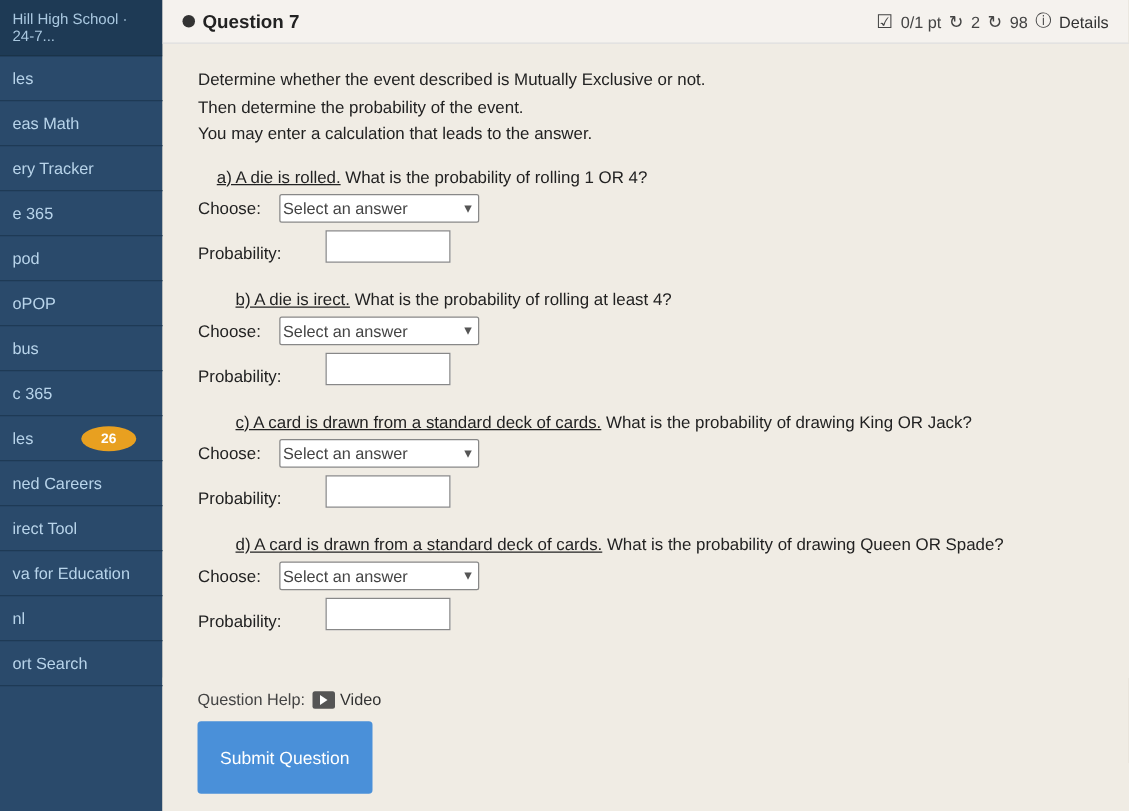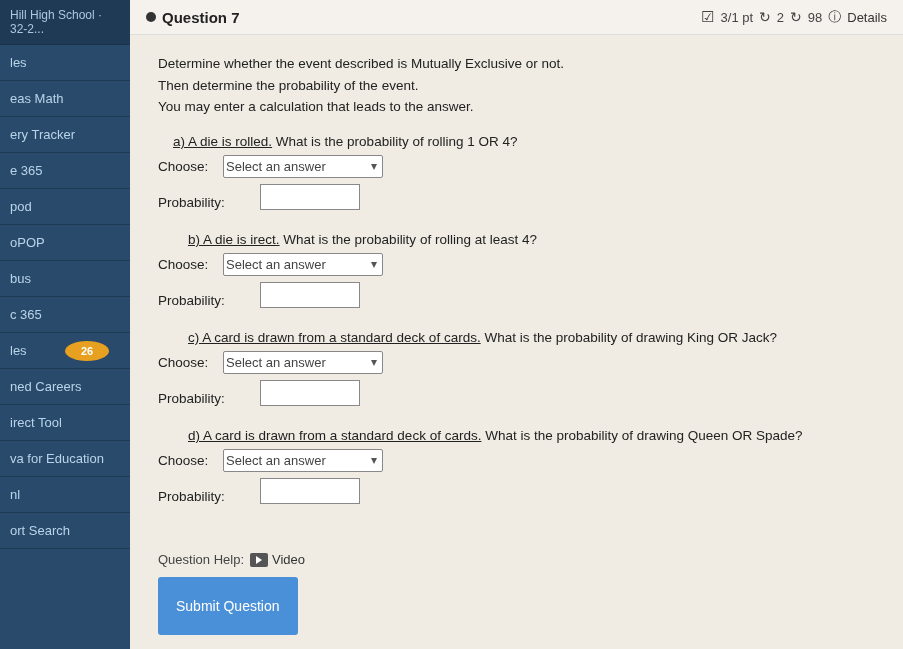--- a/index.html
+++ b/index.html
@@ -235,21 +235,21 @@
       padding: 21px 18px;
       font-size: 14px;
       cursor: pointer;
       border-radius: 3px;
     }
   </style>
 </head>
 <body>
 
 <div class="sidebar">
-  <div class="sidebar-header">Hill High School · 32-2...</div>
+  <div class="sidebar-header">Hill High School · 24-7...</div>
   <div class="sidebar-item">
     <span>les</span>
   </div>
   <div class="sidebar-item">
     <span>eas Math</span>
   </div>
   <div class="sidebar-item">
     <span>ery Tracker</span>
   </div>
   <div class="sidebar-item">
@@ -292,21 +292,21 @@
 
   <div class="topbar">
     <div class="topbar-left">
       <div class="question-label">
         <span class="question-dot"></span>
         <span>Question 7</span>
       </div>
     </div>
     <div class="topbar-right">
       <span style="font-size:15px;">☑</span>
-      <span>3/1 pt</span>
+      <span>0/1 pt</span>
       <span style="font-size:14px;">↻</span>
       <span>2</span>
       <span style="font-size:14px;">↻</span>
       <span>98</span>
       <span style="font-size:13px;">ⓘ</span>
       <span style="cursor:pointer;color:#333;">Details</span>
     </div>
   </div>
 
   <div class="content">

